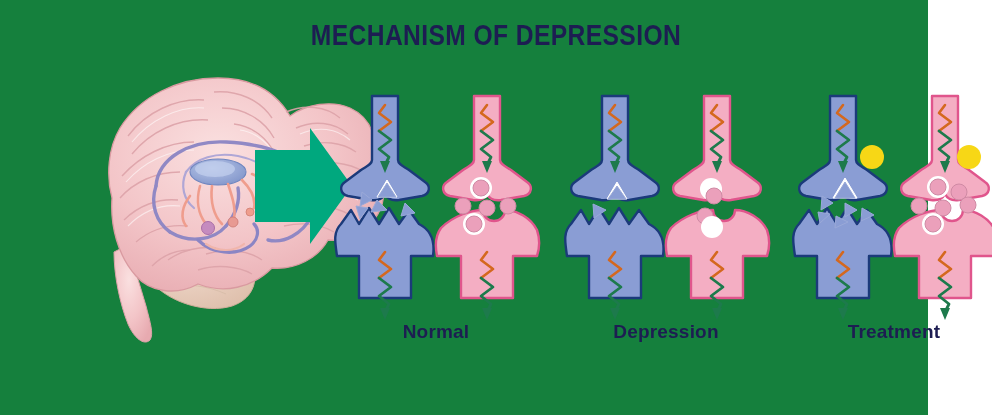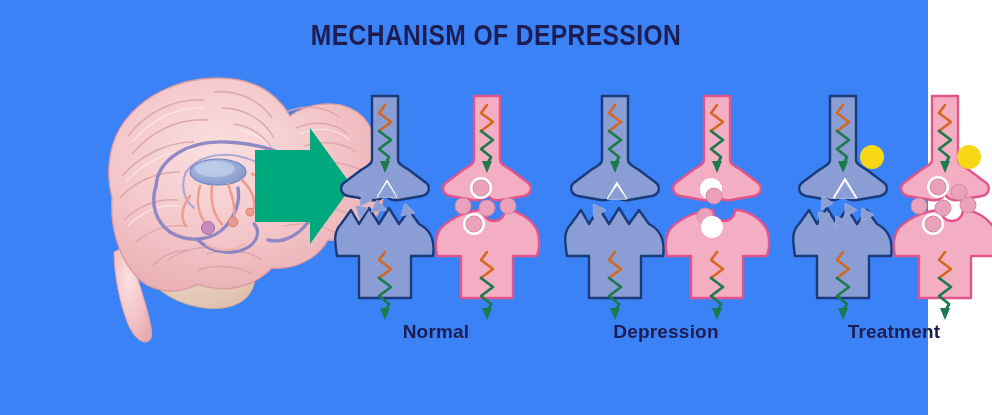--- a/index.html
+++ b/index.html
@@ -12,21 +12,21 @@
     width: 992px;
     height: 415px;
     font-family: "Liberation Sans", sans-serif;
     overflow: hidden;
     position: relative;
   }
   #figure {
     position: relative;
     width: 928px;
     height: 415px;
-    background: #3b82f6;
+    background: #15803d;
   }
   #page-title {
     position: absolute;
     top: 18px;
     left: 0;
     width: 992px;
     text-align: center;
     font-family: "Liberation Sans Narrow", "Liberation Sans", sans-serif;
     font-size: 30px;
     font-weight: bold;

